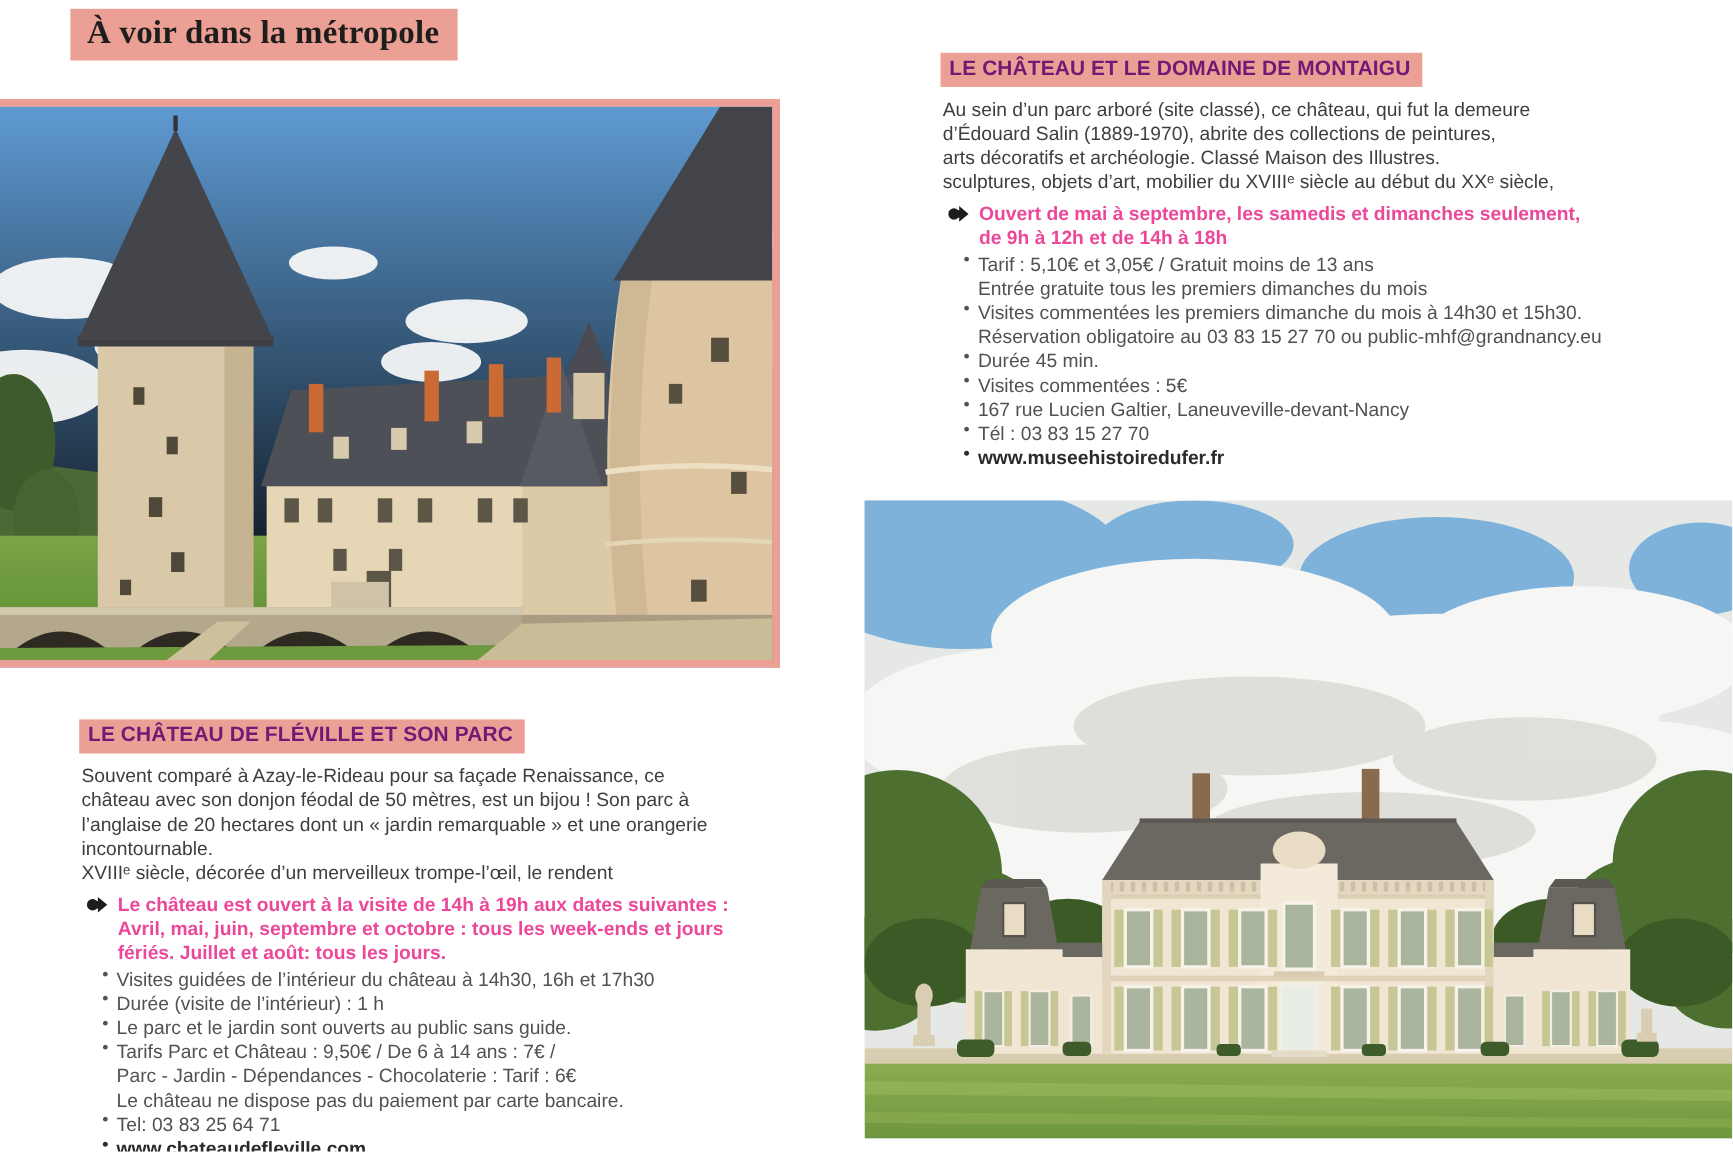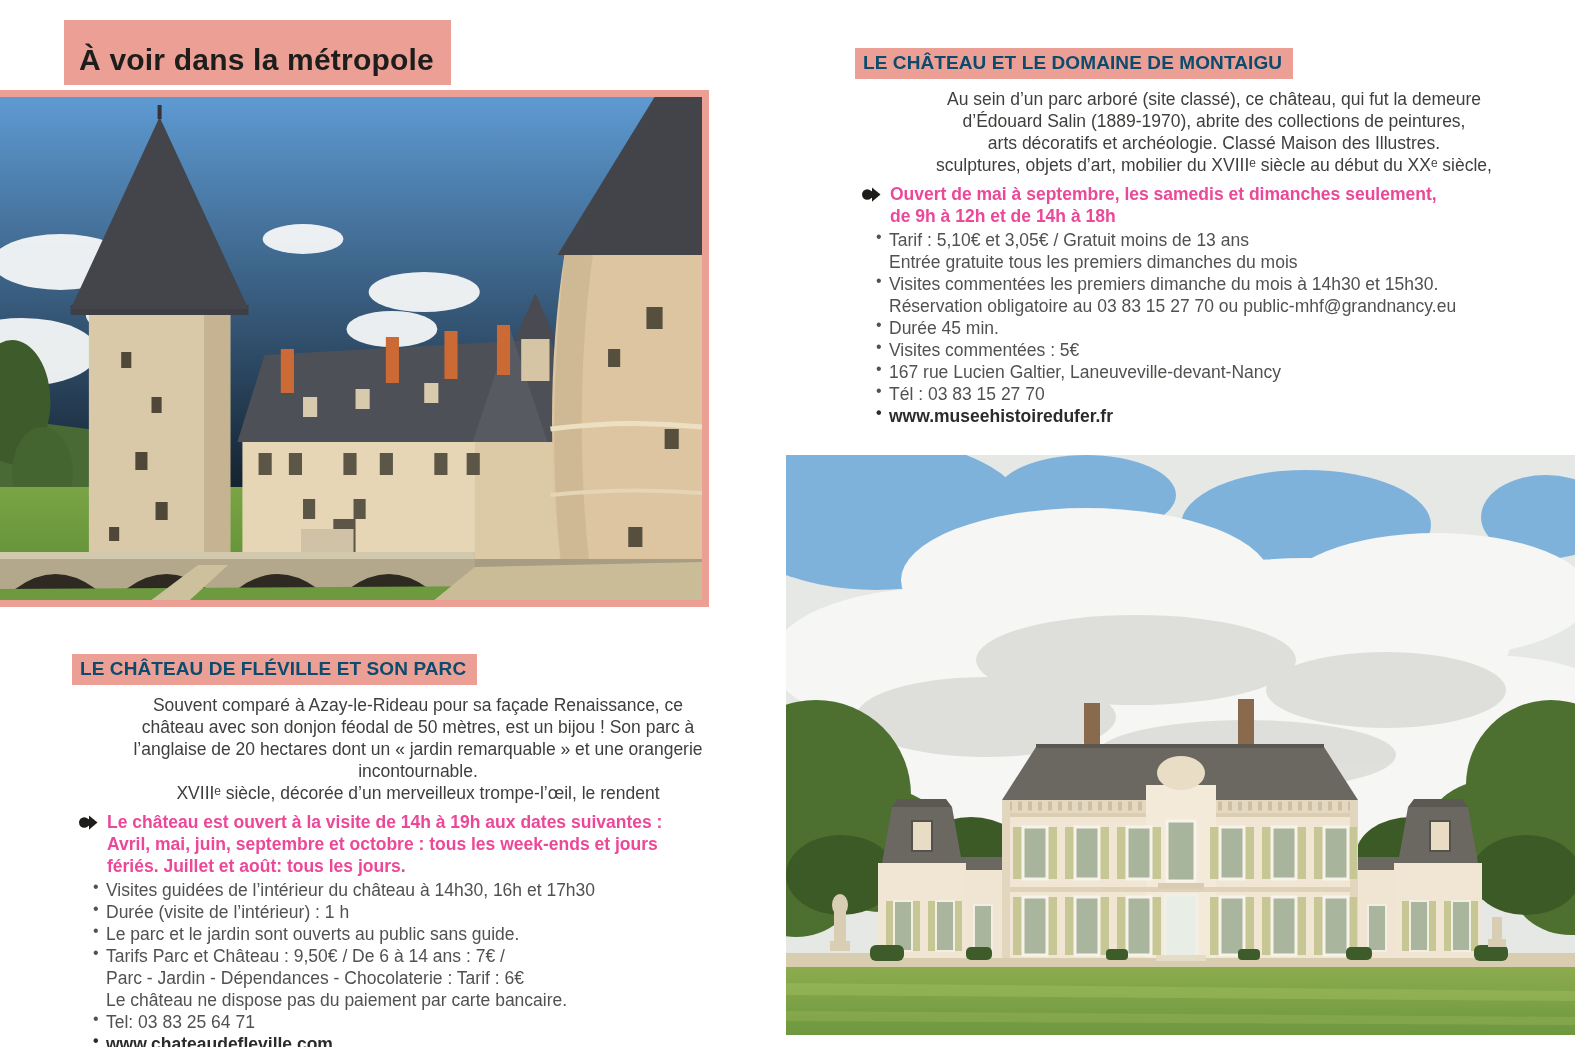--- a/index.html
+++ b/index.html
@@ -2,46 +2,46 @@
 <html><head>
 <meta charset="utf-8">
 <style>
   html,body { margin:0; padding:0; background:#ffffff; }
   .page {
     position:relative; width:1575px; height:1047px; background:#ffffff;
     font-family:"Liberation Sans", sans-serif; overflow:hidden;
     color:#3e3e3c;
   }
   .title-bar {
-    position:absolute; left:64px; top:20px;
+    position:absolute; left:64px; top:8px;
     background:#eca095; color:#1d1d1b;
     font-size:30px; font-weight:bold; letter-spacing:.2px;
-    padding:23px 17px 8px 15px; white-space:nowrap;
+    padding:5px 17px 8px 15px; white-space:nowrap;font-family:Liberation Serif, serif;
   }
   
   .photo-left {
     position:absolute; left:0; top:90px; width:709px; height:517px;
     border:7px solid #eca095; border-left:none; box-sizing:border-box;
     background:#9cc0e2;
   }
   .photo-right {
     position:absolute; left:786px; top:455px; width:789px; height:580px;
     background:#e6e8e6;
   }
   .photo-left svg, .photo-right svg { display:block; width:100%; height:100%; }
   
   .section { position:absolute; }
   .sec-montaigu { left:855px; top:48px; width:716px; }
   .sec-fleville { left:72px;  top:654px; width:690px; }
   .sec-header {
-    display:inline-block; background:#eca095; color:#0c4a6e;
+    display:inline-block; background:#eca095; color:#701a75;
     font-weight:bold; font-size:19px; letter-spacing:.1px;
     padding:4px 11px 5px 8px; white-space:nowrap;
   }
-  .intro { margin:9px 0 0 2px;text-align:center; }
+  .intro { margin:9px 0 0 2px; }
   .line { font-size:17.5px; line-height:22px; white-space:nowrap; }
   .opening {
     display:flex; align-items:flex-start; gap:9px;
     margin:7px 0 2px 7px; color:#ec4899; font-weight:bold;
   }
   .arrow-icon { flex:0 0 auto; margin-top:3px; }
   .bullets { margin:1px 0 0 21px; color:#51514f; }
   .bullet { position:relative; padding-left:13px; }
   .bullet::before { content:"\2022"; position:absolute; left:0; top:-1px; font-size:16px; }
   .bullet.bold { font-weight:bold; color:#2b2b29; }

